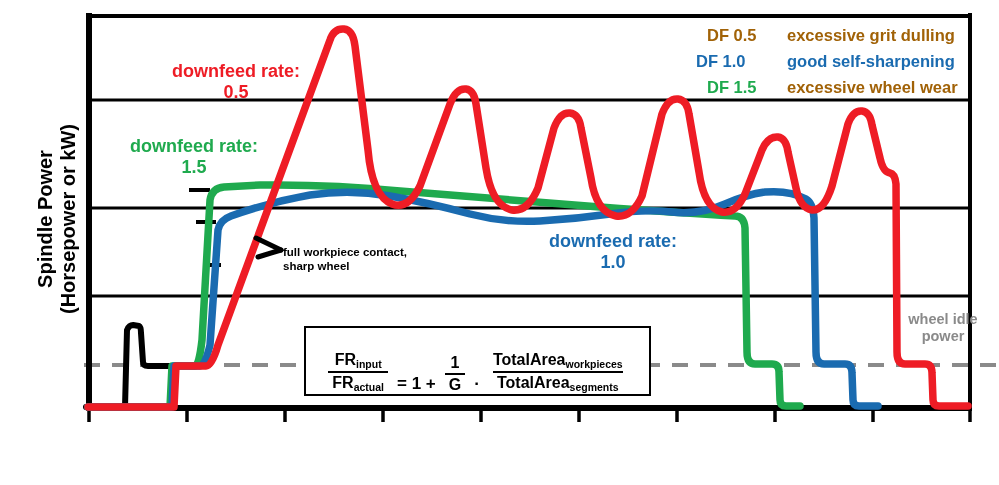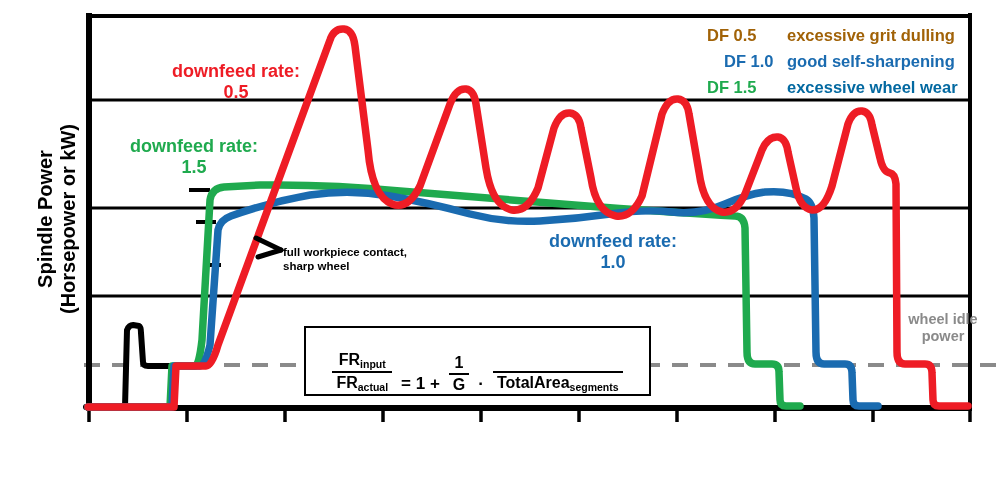--- a/index.html
+++ b/index.html
@@ -142,25 +142,25 @@
   <div id="ylabel">
     <span>Spindle Power</span><br>
     <span>(Horsepower or kW)</span>
   </div>
 
 
   <div>
     <div class="lg-k" style="left:707px;top:26px;color:#a16207;position:absolute;">DF 0.5</div>
     <div class="lgrow" style="left:787px;top:26px;color:#a16207;text-align:center;">excessive grit dulling</div>
 
-    <div class="lg-k" style="left:724px;top:52px;color:#1a6bb0;position:absolute;">DF 1.0</div>
+    <div class="lg-k" style="left:696px;top:52px;color:#1a6bb0;position:absolute;">DF 1.0</div>
     <div class="lgrow" style="left:787px;top:52px;color:#1a6bb0;">good self-sharpening</div>
 
     <div class="lg-k" style="left:707px;top:78px;color:#1faa4e;position:absolute;">DF 1.5</div>
-    <div class="lgrow" style="left:787px;top:78px;color:#0369a1;">excessive wheel wear</div>
+    <div class="lgrow" style="left:787px;top:78px;color:#a16207;">excessive wheel wear</div>
   </div>
 
   <div class="curvelab" style="left:146px;top:61px;width:180px;color:#ee1c25;">
     <span>downfeed rate:</span><br>
     <span>0.5</span>
   </div>
 
   <div class="curvelab" style="left:104px;top:136px;width:180px;color:#1faa4e;">
     <span>downfeed rate:</span><br>
     <span>1.5</span>
@@ -186,17 +186,18 @@
       <span class="num"><span>FR</span><span class="sub">input</span></span>
       <span class="den"><span>FR</span><span class="sub">actual</span></span>
     </div>
     <span class="op">= 1 +</span>
     <div class="frac">
       <span class="num">1</span>
       <span class="den">G</span>
     </div>
     <span class="op">·</span>
     <div class="frac">
+      <span class="num"><span>TotalArea</span><span class="sub">workpieces</span></span>
       <span class="den"><span>TotalArea</span><span class="sub">segments</span></span>
     </div>
   </div>
 
 </div>
 
 </body></html>

